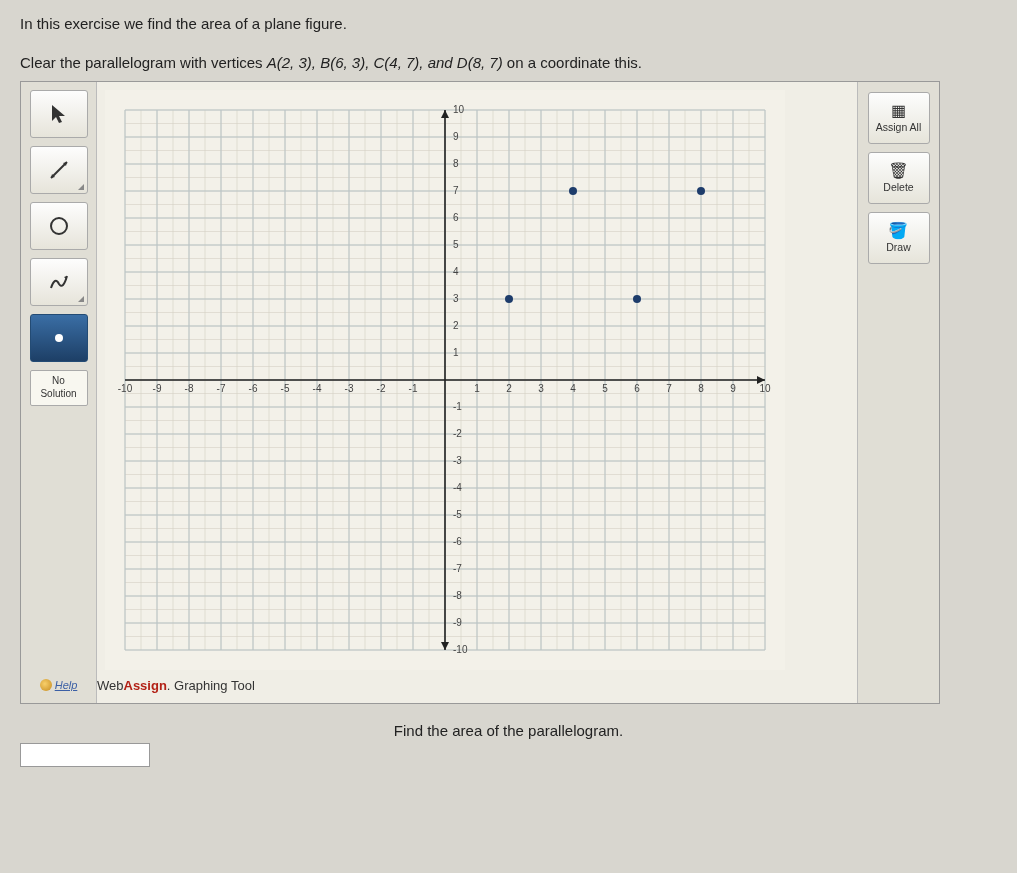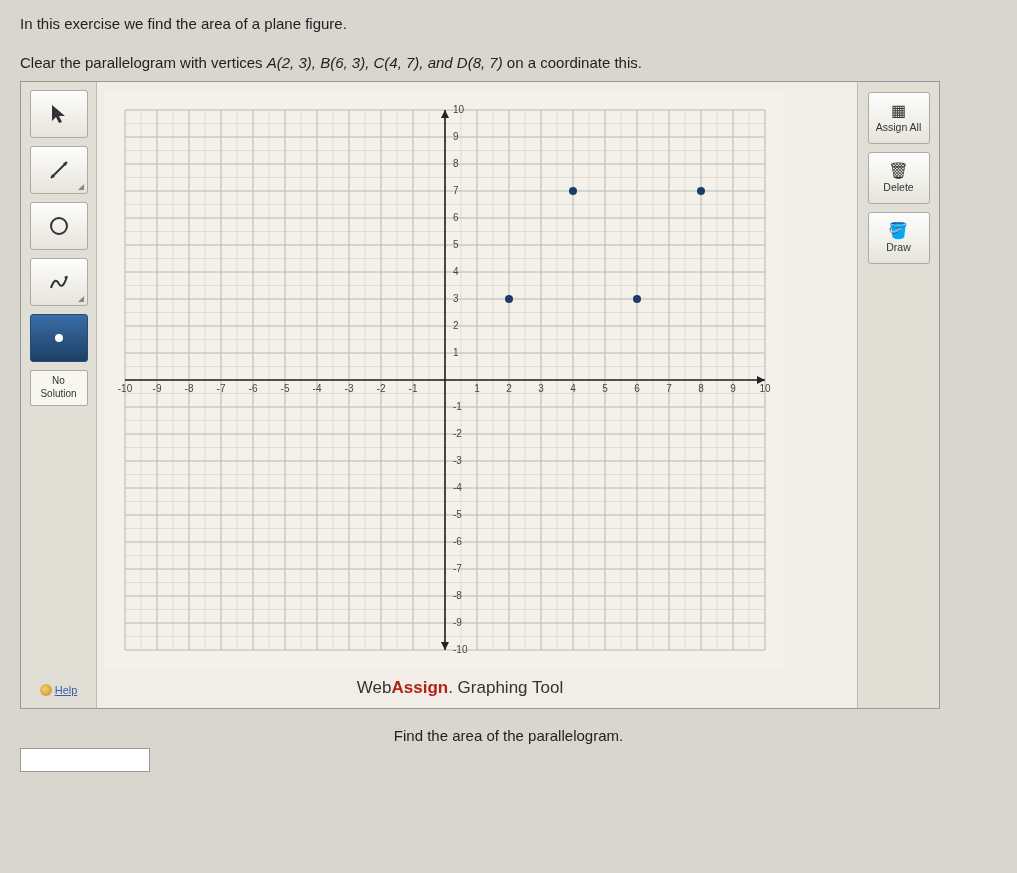--- a/index.html
+++ b/index.html
@@ -74,20 +74,21 @@
   .help-link {
     margin-top: auto;
     font-size: 11px;
     color: #3b5fa5;
     text-decoration: underline;
     cursor: pointer;
     padding: 6px 0 4px;
     display:flex;
     align-items:center;
     gap:3px;
+    font-style:italic;
   }
   .help-link::before{
     content:"";
     width:12px;height:12px;border-radius:50%;
     background:radial-gradient(circle at 40% 40%, #f8cf6a, #c58b20);
     display:inline-block;
   }
   .mid {
     flex: 1;
     position: relative;
@@ -95,23 +96,23 @@
     padding: 0;
   }
   .plot-area {
     position: relative;
     width: 680px;
     height: 580px;
     margin: 8px 8px 2px 8px;
   }
   .plot-area svg { display:block; }
   .credit {
-    font-size: 17px;
-    text-align: center;
-    padding: 6px 42px 10px 8px;
+    font-size: 13px;
+    text-align: left;
+    padding: 6px 42px 10px 0;
     color:#333;
   }
   .credit b { color:#b32217; }
   .right-tools {
     width: 82px;
     background: #e0ded5;
     border-left: 1px solid #bbb;
     padding: 10px 6px;
     display: flex;
     flex-direction: column;

